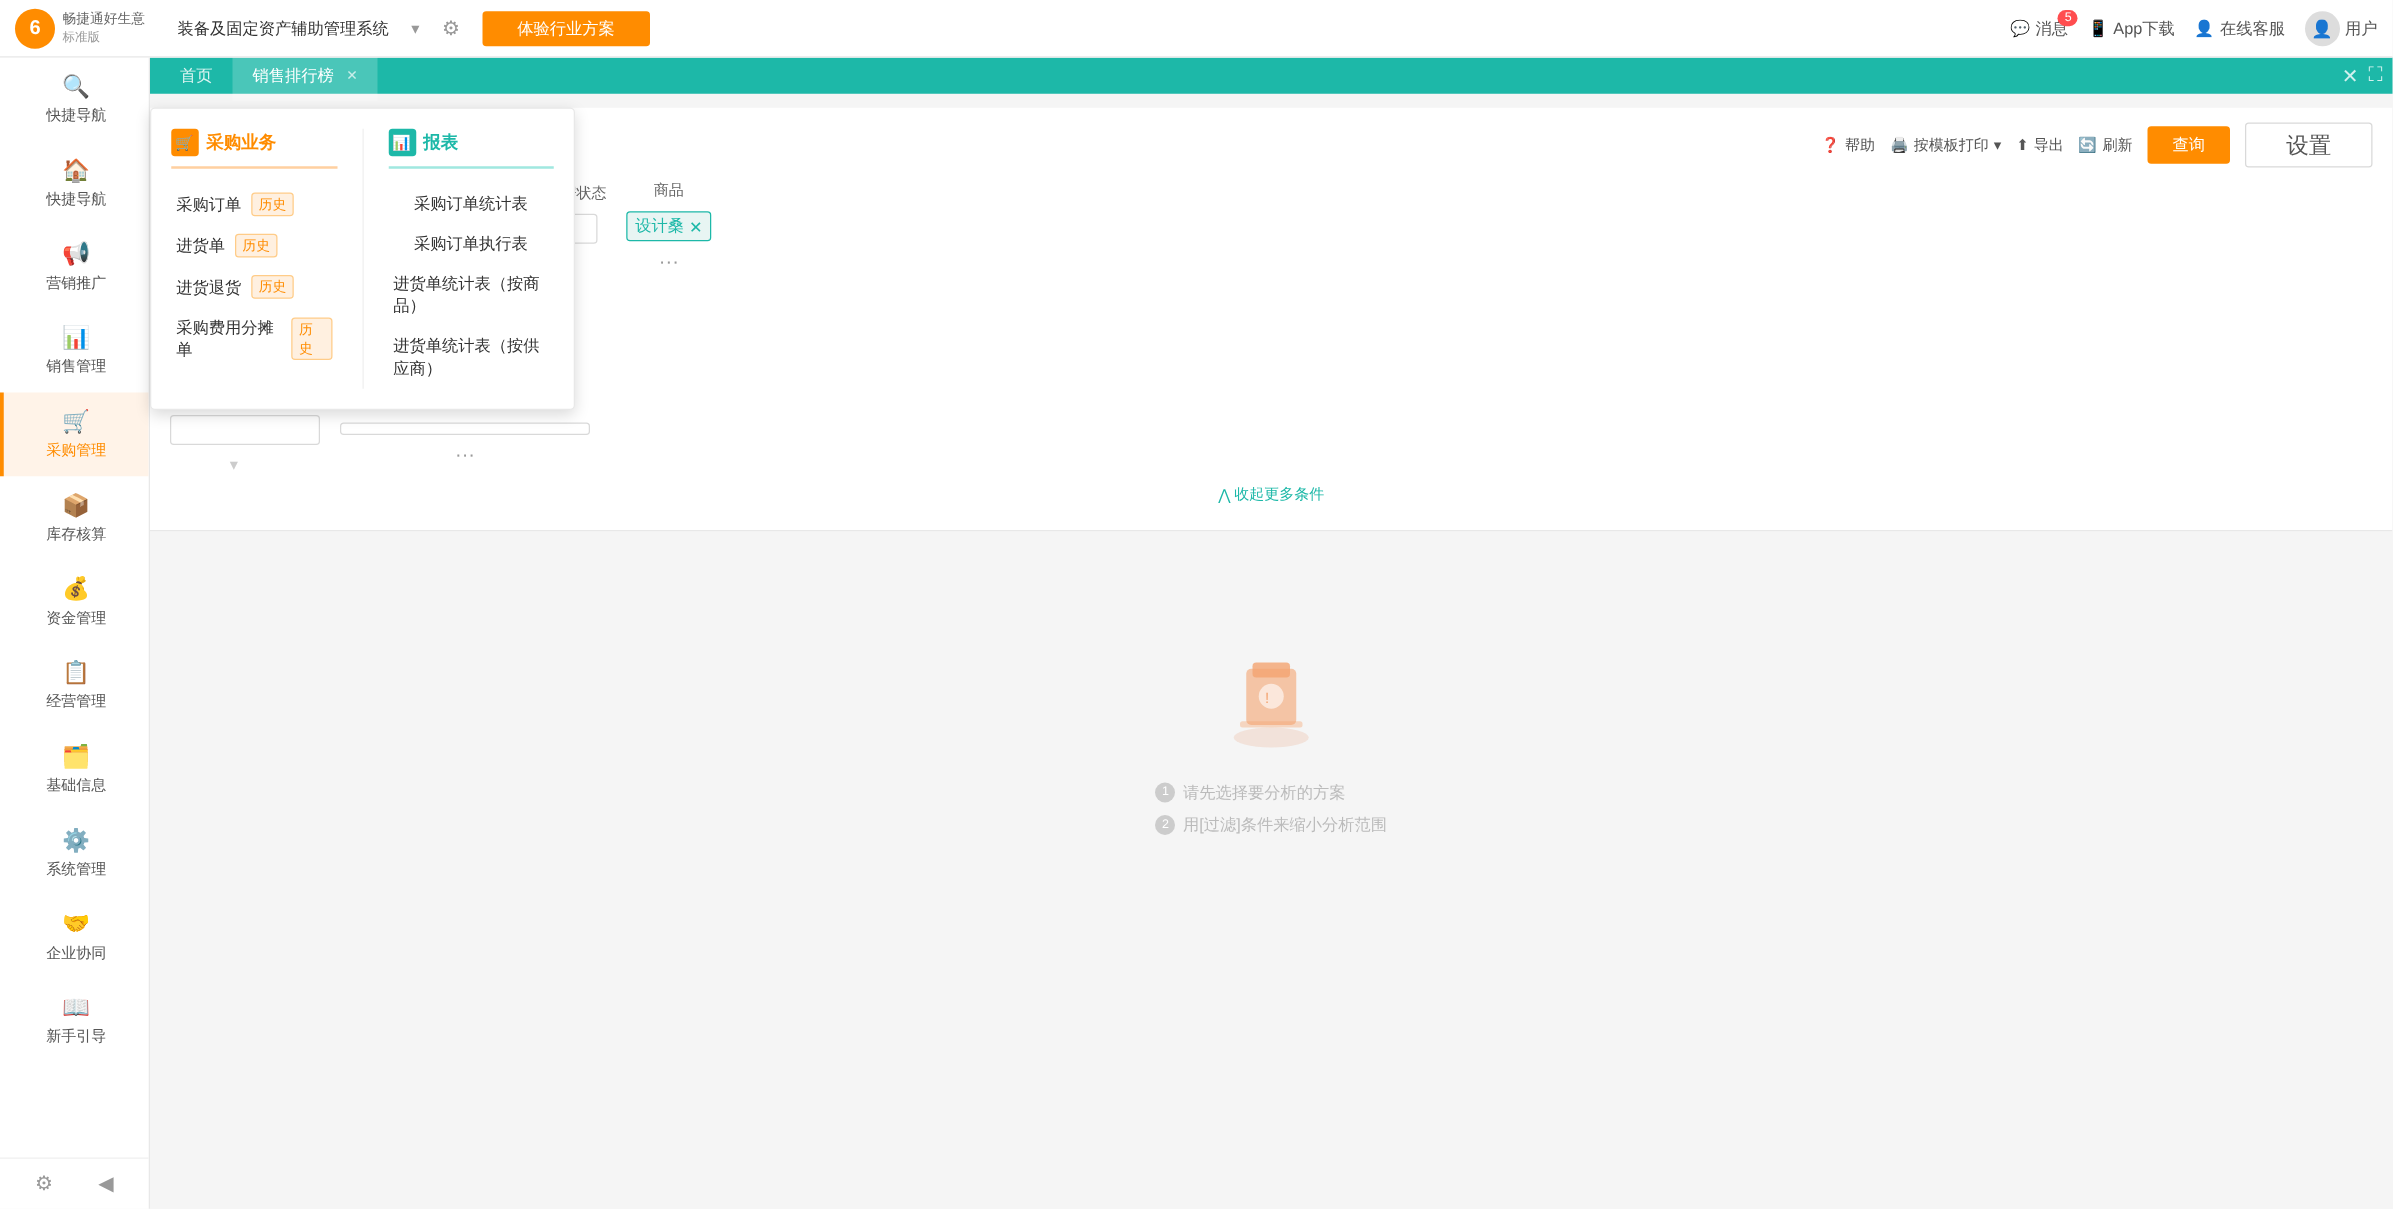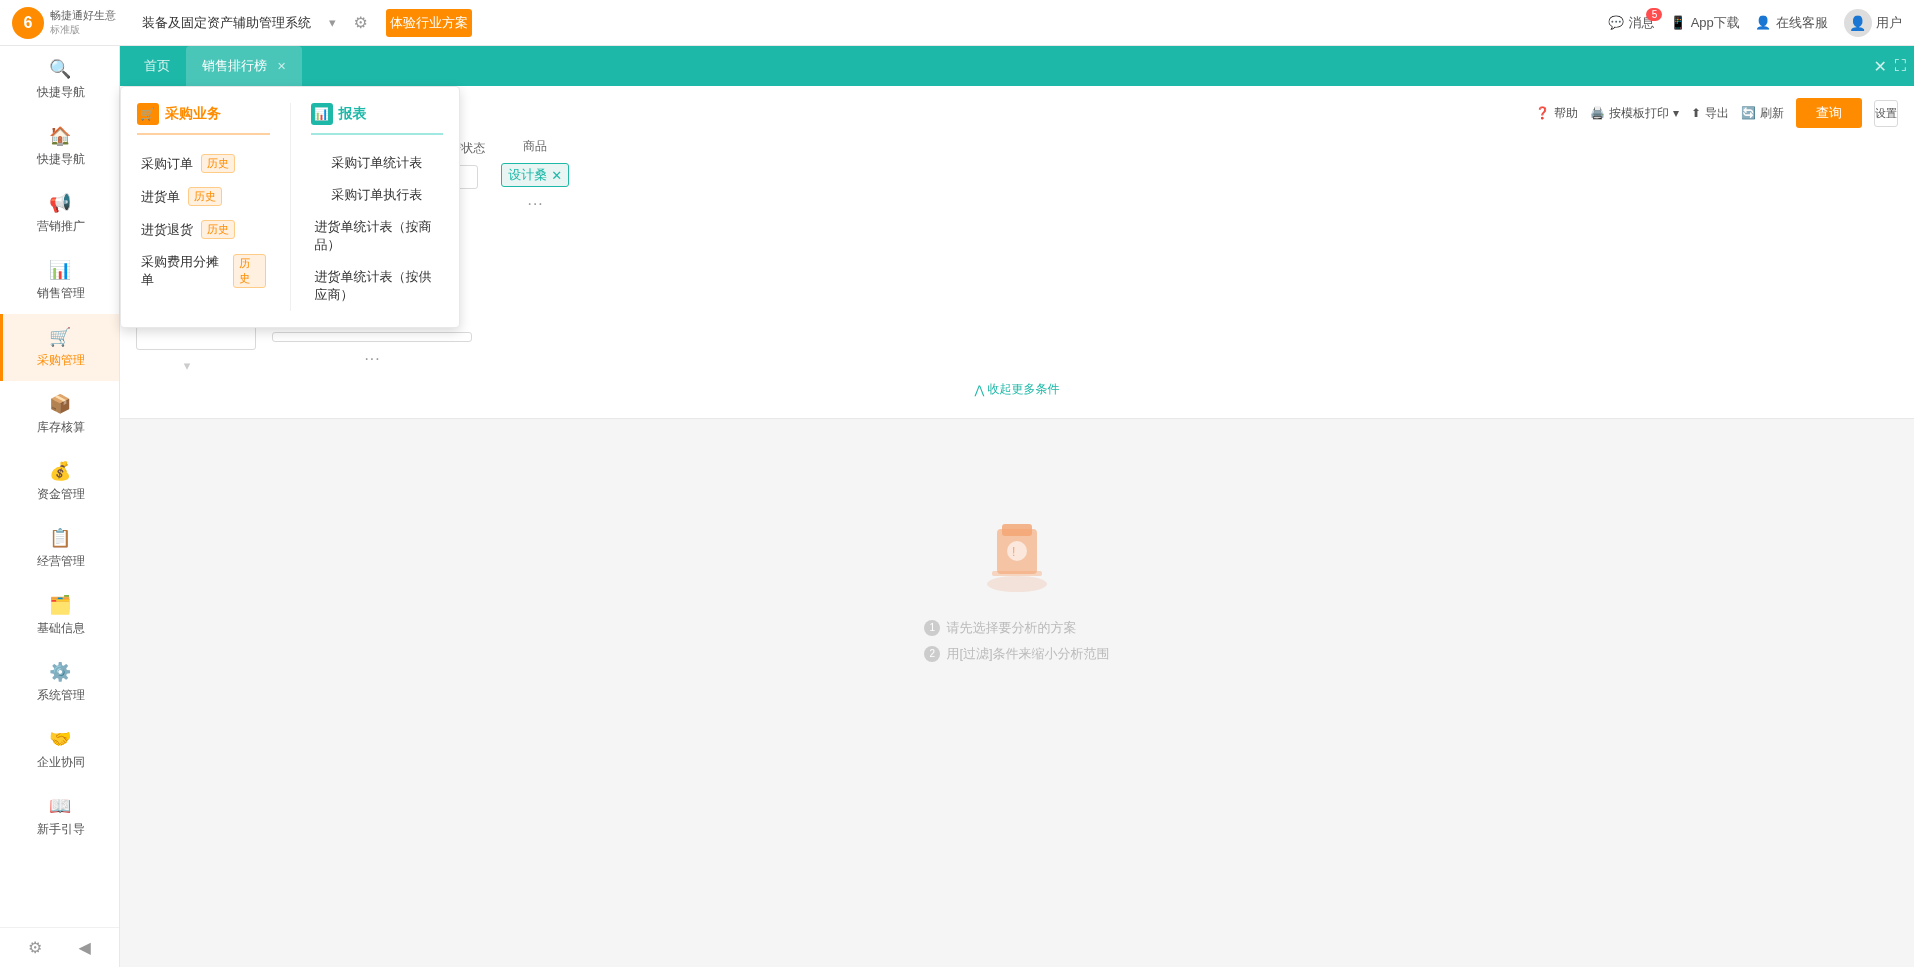--- a/index.html
+++ b/index.html
@@ -42,21 +42,21 @@
     .system-title {
       font-size: 13px;
       color: #333;
     }
     .title-dropdown { color: #999; cursor: pointer; }
     .settings-icon { color: #999; cursor: pointer; font-size: 16px; }
     .industry-btn {
       background: #ff8c00;
       color: white;
       border: none;
-      padding: 5px 4px;
+      padding: 5px 28px;
       border-radius: 3px;
       cursor: pointer;
       font-size: 13px;
     }
     .top-right {
       display: flex;
       align-items: center;
       gap: 16px;
     }
     .top-right-item {
@@ -124,21 +124,21 @@
       justify-content: space-around;
       padding: 10px;
     }
     .sidebar-bottom-btn { color: #999; cursor: pointer; font-size: 16px; }
 
     
     .tab-bar {
       position: fixed;
       top: 46px;
       left: 120px; right: 0;
-      height: 40px;
+      height: 29px;
       background: #1db8a8;
       display: flex;
       align-items: center;
       padding: 0 8px;
       z-index: 80;
     }
     .tab {
       height: 40px;
       padding: 0 16px;
       display: flex;
@@ -198,24 +198,24 @@
       border: none;
       padding: 6px 20px;
       border-radius: 3px;
       cursor: pointer;
       font-size: 13px;
     }
     .settings-btn {
       background: #fff;
       color: #555;
       border: 1px solid #d9d9d9;
-      padding: 5px 0;
-      border-radius: 3px;
-      cursor: pointer;
-      font-size: 11px;
+      padding: 5px 32px;
+      border-radius: 3px;
+      cursor: pointer;
+      font-size: 18px;
     }
     .filter-row {
       display: flex;
       align-items: center;
       gap: 16px;
       margin-bottom: 8px;
       flex-wrap: wrap;
     }
     .filter-item {
       display: flex;

